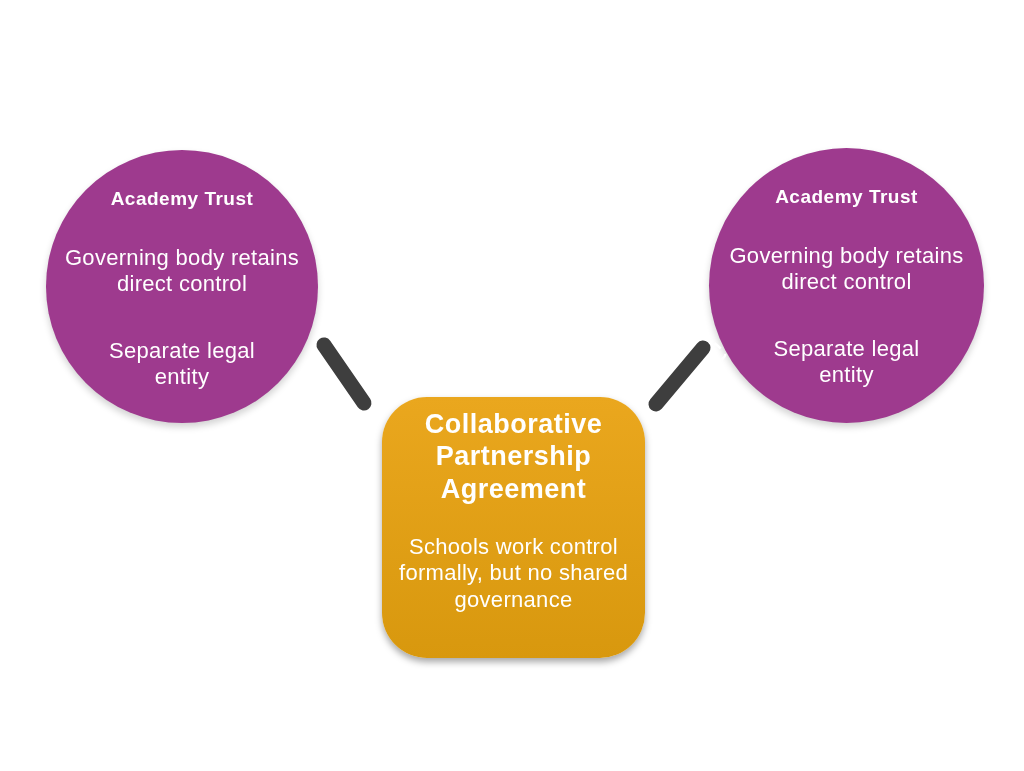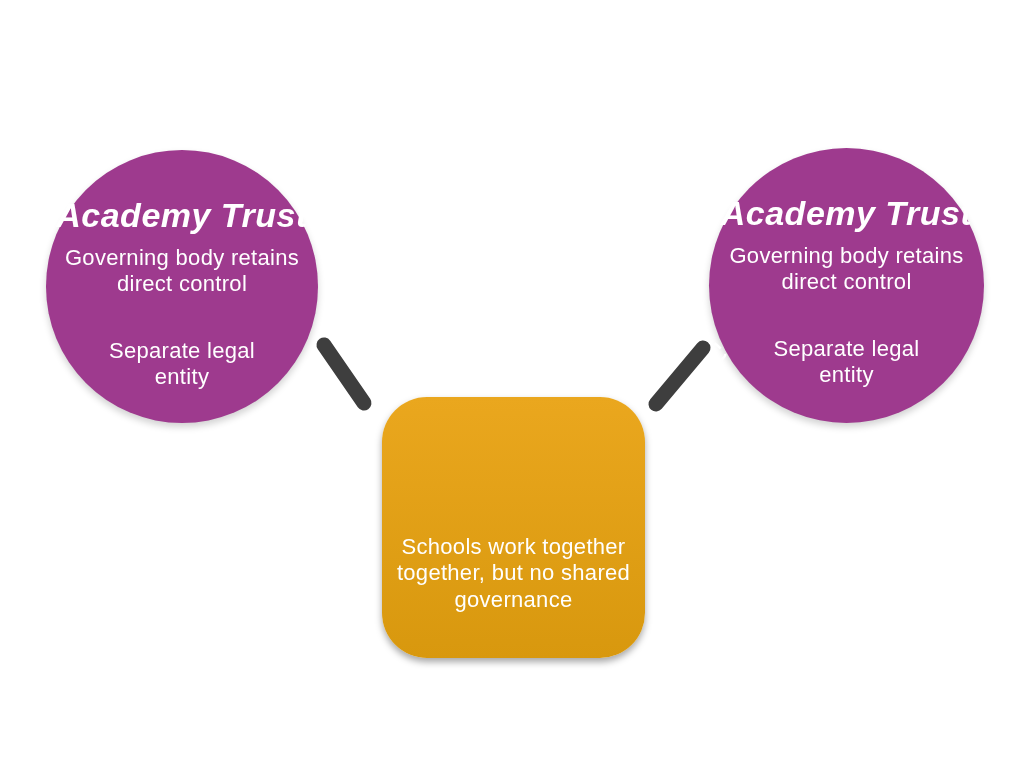--- a/index.html
+++ b/index.html
@@ -20,25 +20,24 @@
     border-radius: 50%;
     background: var(--circle-fill, #9E3A8E);
     color: var(--text, #ffffff);
     text-align: center;
     box-shadow: 0 4px 7px rgba(0,0,0,0.18);
   }
   .circle-left  { left: 46px;  top: 150px; width: 272px; height: 273px; }
   .circle-right { left: 709px; top: 148px; width: 275px; height: 275px; }
   .circle-title {
     position: absolute;
-    top: 46px; left: 0; right: 0;
-    font-size: 34px;
+    top: 38px; left: 0; right: 0;
+    font-size: 19px;
     font-weight: bold;
     letter-spacing: 0.5px;
-    font-style: italic;
   }
   .circle-para1 {
     position: absolute;
     top: 95px; left: 50%;
     transform: translateX(-50%);
     width: 262px;
     font-size: 22px;
     line-height: 1.2;
     letter-spacing: 0.3px;
   }
@@ -98,21 +97,22 @@
     <div class="circle-para2">Separate legal entity</div>
   </div>
 
   <div class="circle circle-right">
     <div class="circle-title">Academy Trust</div>
     <div class="circle-para1">Governing body retains direct control</div>
     <div class="circle-para2">Separate legal entity</div>
   </div>
 
   <div class="center-box">
-    <div class="box-body">Schools work together together, but no shared governance</div>
+    <div class="box-title">Collaborative Partnership Agreement</div>
+    <div class="box-body">Schools work control formally, but no shared governance</div>
   </div>
 
   <svg class="connector-layer" viewBox="0 0 1024 771" xmlns="http://www.w3.org/2000/svg">
     <line x1="324" y1="345" x2="364" y2="403" style="stroke: var(--connector, #3E3E3E);" stroke-width="15" stroke-linecap="round"></line>
     <line x1="656" y1="404" x2="703" y2="348" style="stroke: var(--connector, #3E3E3E);" stroke-width="15" stroke-linecap="round"></line>
     <rect x="-48" y="-23" width="96" height="46" rx="4" transform="translate(678,375) rotate(-49)" fill="none" style="stroke: var(--selection-dash, #FFFFFF);" stroke-width="2.5" stroke-dasharray="8 7"></rect>
   </svg>
 
 </div>
 

